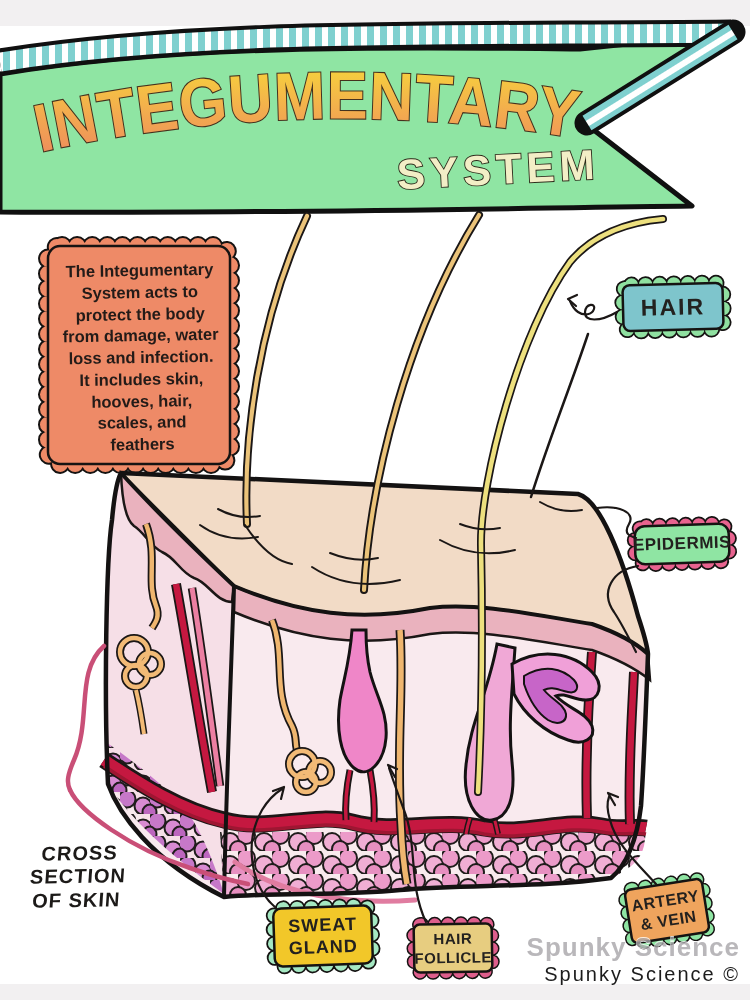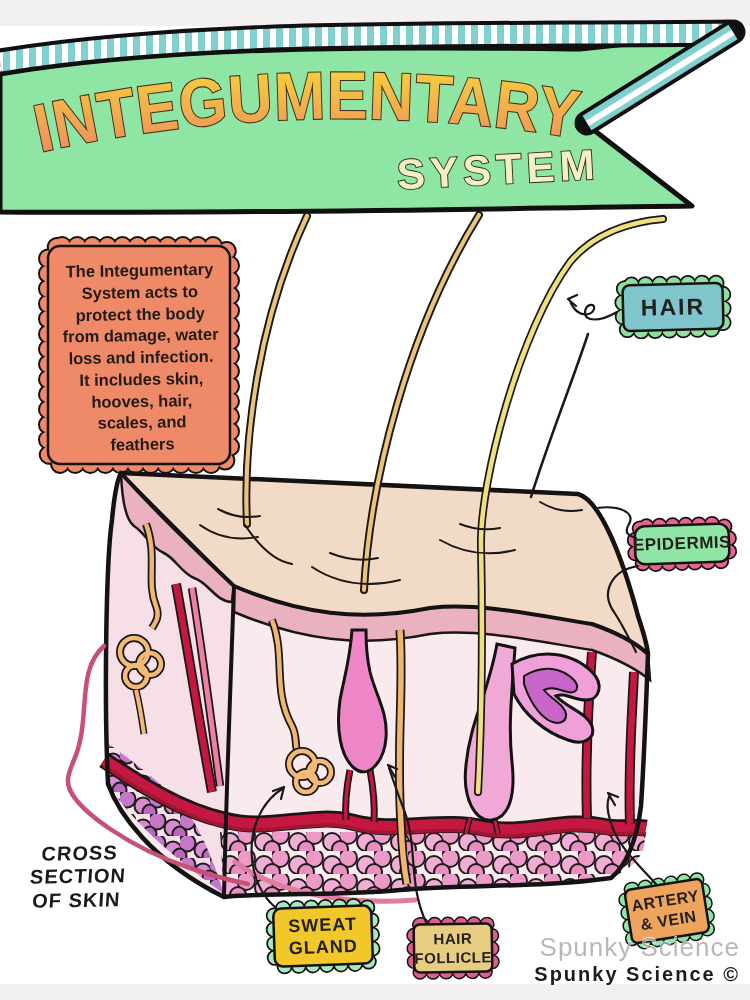--- a/index.html
+++ b/index.html
@@ -16,23 +16,23 @@
         transform:rotate(-1.5deg);}
   #lab-epi{left:635px;top:525px;width:94px;height:38px;font-size:17px;letter-spacing:.5px;
         transform:rotate(-2deg);}
   #lab-sweat{left:274px;top:907px;width:98px;height:58px;font-size:18px;line-height:1.25;
         letter-spacing:1px;transform:rotate(-2deg);}
   #lab-foll{left:414px;top:924px;width:78px;height:48px;font-size:15px;line-height:1.3;
         letter-spacing:.5px;transform:rotate(-1deg);}
   #lab-artery{left:628px;top:884px;width:78px;height:54px;font-size:16px;line-height:1.25;
         letter-spacing:.5px;transform:rotate(-9deg);}
   #wm{position:absolute;right:10px;top:932px;width:230px;text-align:right;}
-  #wm .w1{font-size:26px;font-weight:400;color:#a8a6aa;opacity:.8;letter-spacing:1px;
+  #wm .w1{font-size:26px;font-weight:700;color:#a8a6aa;opacity:.8;letter-spacing:1px;
         text-shadow:0 1px 0 #fff,0 -1px 0 #fff;}
-  #wm .w2{font-size:20px;font-weight:700;color:#1c1c1c;letter-spacing:2px;}
+  #wm .w2{font-size:20px;font-weight:400;color:#1c1c1c;letter-spacing:2px;}
 </style>
 </head>
 <body>
 
 <div id="stage">
 <svg id="art" width="750" height="1000" viewBox="0 0 750 1000">
   <defs>
     <linearGradient id="tg" x1="0" y1="0" x2="0" y2="1">
       <stop offset="0.12" stop-color="#F6CE3E"></stop>
       <stop offset="0.55" stop-color="#F2A850"></stop>

